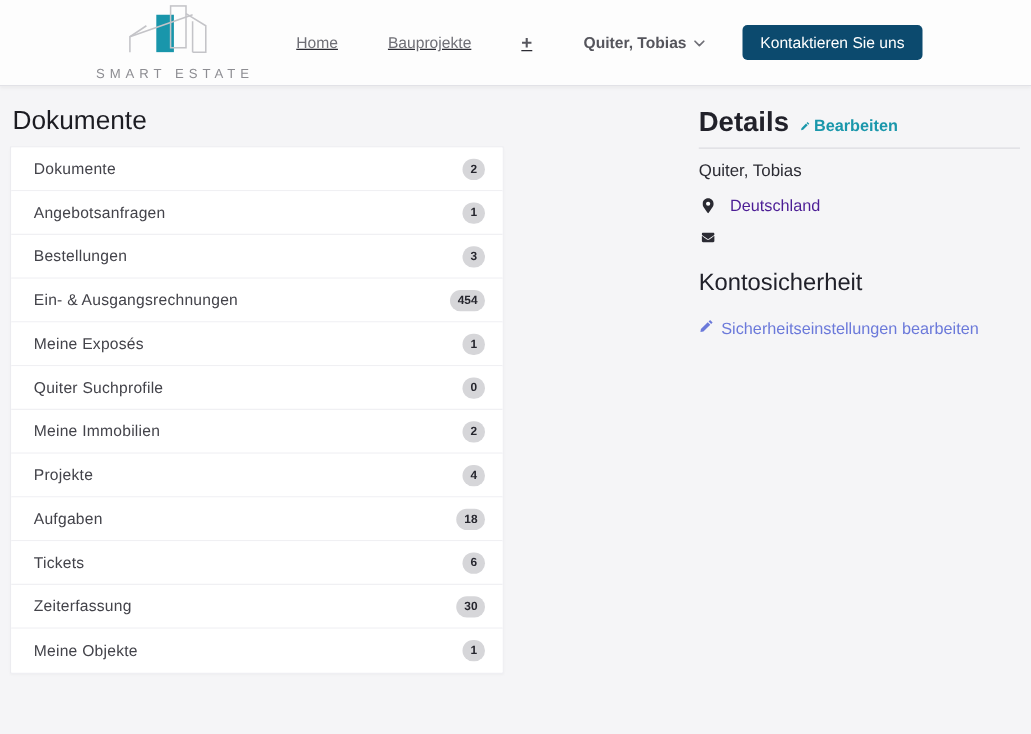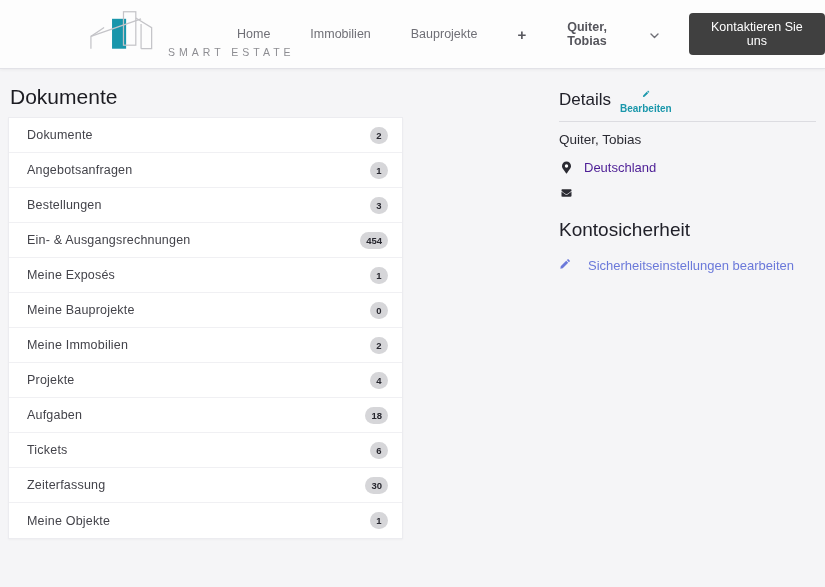--- a/index.html
+++ b/index.html
@@ -15,40 +15,40 @@
   .header {
     position: absolute; top: 0; left: 0; width: 825px; height: 69px;
     background: #fdfdfd;
     border-bottom: 1px solid #e2e2e7;
     box-shadow: 0 1px 3px rgba(0,0,0,0.05);
     display: flex; align-items: center;
     z-index: 5;
   }
   .brand {
     margin-left: 86px; width: 108px;
-    display: flex; align-items: flex-end;
+    display: flex; flex-direction: column; align-items: center;
   }
   .brand-text {
     font-size: 10.5px; letter-spacing: 4px; color: #8d8d92;
     margin-top: 1px; white-space: nowrap;
   }
-  .nav { display: flex; align-items: center; margin-left: 30px; gap: 14px; }
+  .nav { display: flex; align-items: center; margin-left: 30px; gap: 14px; text-decoration: underline; }
   .nav-link {
     font-size: 12.5px; color: #6f6f76; padding: 8px 13px; cursor: pointer;
     text-decoration: none;
   }
   .nav-plus { padding: 8px 13px; cursor: pointer; display: flex; align-items: center; }
   .nav-plus span { font-size: 15px; font-weight: 700; color: #57575e; line-height: 1; }
   .user-menu {
     display: flex; align-items: center; gap: 6px; margin-left: 28px; cursor: pointer;
   }
   .user-name { font-size: 12.5px; font-weight: 700; color: #55555c; }
   .contact-btn {
     margin-left: 30px;
-    background: #404040; color: #ffffff; border: none; border-radius: 4px;
+    background: #0c4a6e; color: #ffffff; border: none; border-radius: 4px;
     font-family: "Liberation Sans", sans-serif;
     font-size: 12.5px; padding: 7px 14px; cursor: pointer;
   }
 
   
   .page-title {
     position: absolute; left: 10px; top: 85px;
     font-size: 21px; font-weight: 500; color: #1c1c22;
   }
   .doc-card {
@@ -70,38 +70,38 @@
     background: #d6d6d9; color: #26262e;
     font-size: 9.5px; font-weight: 700;
     min-width: 18px; height: 17px; padding: 0 6px;
     border-radius: 9px;
     display: flex; align-items: center; justify-content: center;
   }
 
   
   .details-panel { position: absolute; left: 559px; top: 85px; width: 257px; }
   .details-head { display: flex; align-items: center; gap: 9px; }
-  .details-title { font-size: 17px; font-weight: 400; color: #21212a; }
+  .details-title { font-size: 22px; font-weight: 700; color: #21212a; }
   .edit-link {
     display: inline-flex; align-items: center; gap: 3px;
-    color: #1a97ab; font-size: 10px; font-weight: 700;
-    cursor: pointer; text-decoration: none; margin-top: 4px; flex-direction: column;
+    color: #1a97ab; font-size: 13px; font-weight: 700;
+    cursor: pointer; text-decoration: none; margin-top: 4px;
   }
   .details-divider { border-bottom: 1px solid #dcdce1; margin-top: 7px; }
   .details-name { font-size: 13.5px; color: #2b2b33; margin-top: 10px; }
   .info-row {
     display: flex; align-items: center; gap: 11px; margin-top: 13px;
     font-size: 13px; color: #4c1d95;
   }
   .info-icon { width: 14px; display: flex; justify-content: center; flex: none; }
   .security-title {
     font-size: 19px; font-weight: 500; color: #21212a; margin-top: 21px;
   }
   .security-link {
-    display: inline-flex; align-items: center; gap: 17px;
+    display: inline-flex; align-items: center; gap: 6px;
     margin-top: 17px; font-size: 13px; color: #6b79da;
     cursor: pointer; text-decoration: none;
   }
 </style>
 </head>
 <body>
 
 <div class="header">
   <div class="brand">
     <span>
@@ -112,21 +112,20 @@
         <line x1="5" y1="30" x2="62" y2="10" stroke="#c4c4c8" stroke-width="1.4"></line>
         <polyline points="56,9 74,20 74,44 62,44" fill="none" stroke="#c4c4c8" stroke-width="1.4"></polyline>
         <line x1="62" y1="16" x2="62" y2="44" stroke="#c4c4c8" stroke-width="1.4"></line>
       </svg>
     </span>
     <span class="brand-text">SMART ESTATE</span>
   </div>
 
   <div class="nav">
     <a class="nav-link">Home</a>
-    <a class="nav-link">Immobilien</a>
     <a class="nav-link">Bauprojekte</a>
     <div class="nav-plus">
       <span>+</span>
     </div>
   </div>
 
   <div class="user-menu">
     <span class="user-name">Quiter, Tobias</span>
     <span>
       <svg width="9" height="6" viewBox="0 0 9 6" fill="none">
@@ -155,21 +154,21 @@
   </div>
   <div class="doc-row">
     <span class="doc-label">Ein- &amp; Ausgangsrechnungen</span>
     <span class="badge">454</span>
   </div>
   <div class="doc-row">
     <span class="doc-label">Meine Exposés</span>
     <span class="badge">1</span>
   </div>
   <div class="doc-row">
-    <span class="doc-label">Meine Bauprojekte</span>
+    <span class="doc-label">Quiter Suchprofile</span>
     <span class="badge">0</span>
   </div>
   <div class="doc-row">
     <span class="doc-label">Meine Immobilien</span>
     <span class="badge">2</span>
   </div>
   <div class="doc-row">
     <span class="doc-label">Projekte</span>
     <span class="badge">4</span>
   </div>

